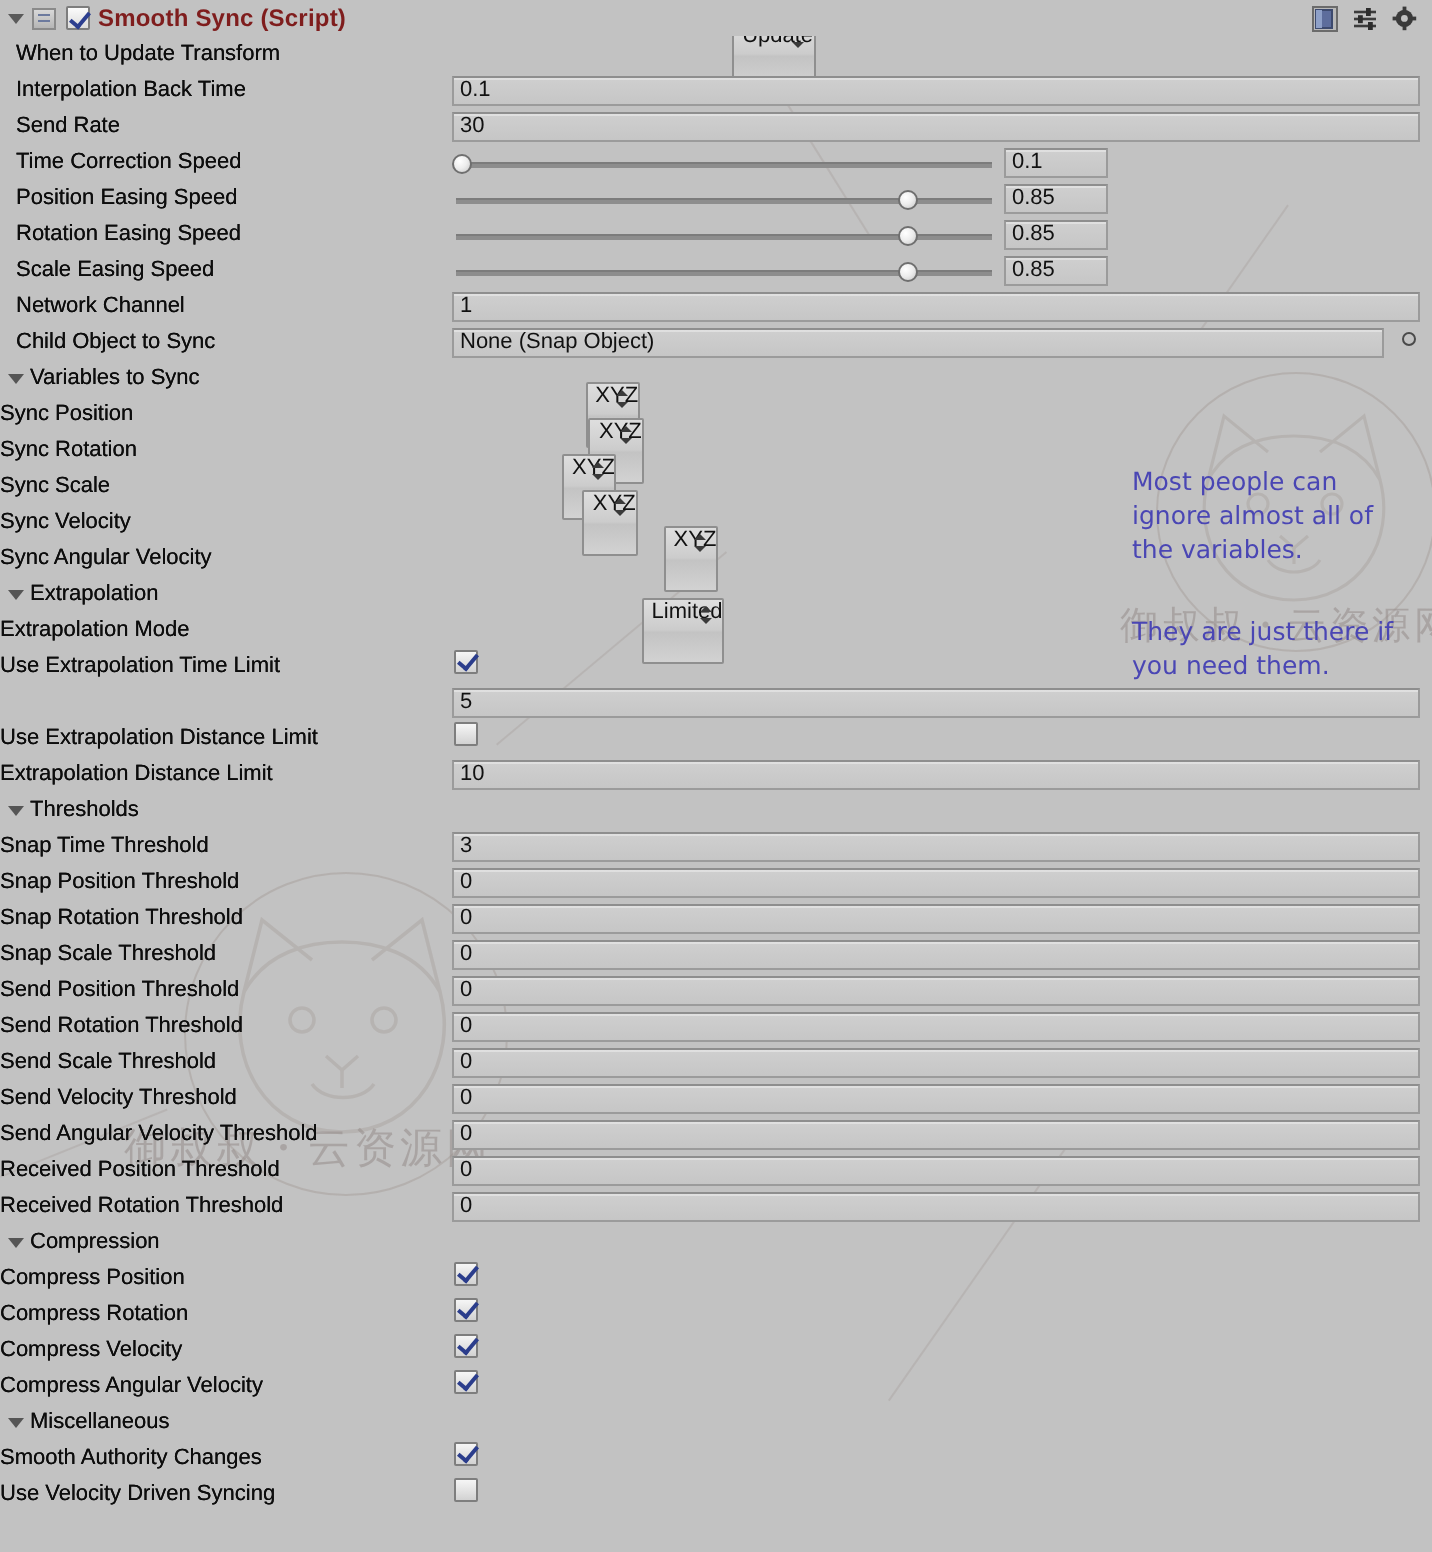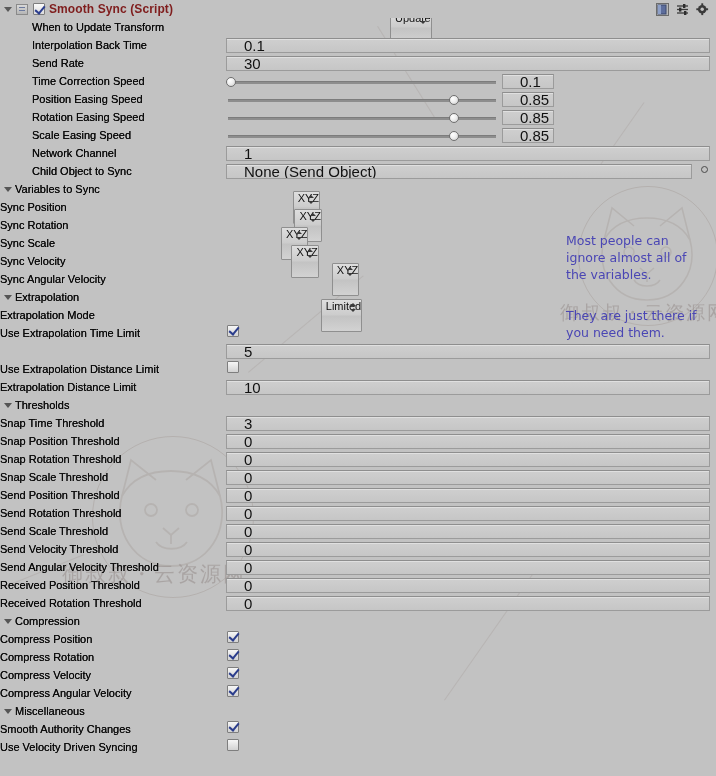--- a/index.html
+++ b/index.html
@@ -111,21 +111,21 @@
     box-sizing: border-box;
   }
   .label {
     font-size: 11px;
     color: #0d0d0d;
     white-space: nowrap;
     line-height: 18px;
     flex: 0 0 auto;
     text-shadow: 0 0 0 #000;
   }
-  .label.lvl0 { padding-left: 32px; text-align: right; }
+  .label.lvl0 { padding-left: 8px; text-align: right; }
   .label.lvl1 { }
 
   
   .section .tri {
     width: 0; height: 0;
     border-left: 4px solid transparent;
     border-right: 4px solid transparent;
     border-top: 5px solid #555;
     margin-left: 4px; margin-right: 3px;
     flex: 0 0 auto;
@@ -138,24 +138,24 @@
     left: 226px;
     right: 6px;
     height: 15px;
     box-sizing: border-box;
   }
   .txtfield {
     background: linear-gradient(#cfcfcf, #c6c6c6);
     border: 1px solid #9b9b9b;
     border-top-color: #8e8e8e;
     box-shadow: inset 0 1px 0 rgba(255,255,255,0.35);
-    font-size: 15px;
+    font-size: 11px;
     color: #111;
     line-height: 13px;
-    padding-left: 17px;
+    padding-left: 3px;
     overflow: hidden;
     white-space: nowrap;
     box-sizing: border-box;
     height: 15px;
   }
   .popup {
     background: linear-gradient(#dedede 0%, #cccccc 48%, #c3c3c3 52%, #d2d2d2 100%);
     border: 1px solid #8f8f8f;
     border-radius: 1px;
     font-size: 11px;
@@ -386,21 +386,21 @@
           <div class="slider-thumb" style="left: 84%;"></div>
         </div>
         <div class="slider-num txtfield">0.85</div>
       </div>
       <div class="row">
         <span class="label lvl0">Network Channel</span>
         <div class="field txtfield">1</div>
       </div>
       <div class="row">
         <span class="label lvl0">Child Object to Sync</span>
-        <div class="field txtfield objfield">None (Send Object)</div>
+        <div class="field txtfield objfield">None (Snap Object)</div>
         <div class="obj-pick"></div>
       </div>
       <div class="row section">
         <span class="tri"></span>
         <span class="label">Variables to Sync</span>
       </div>
       <div class="row">
         <span class="label lvl1">Sync Position</span>
         <div class="field popup"><span>XYZ</span><span class="arrows"></span></div>
       </div>

